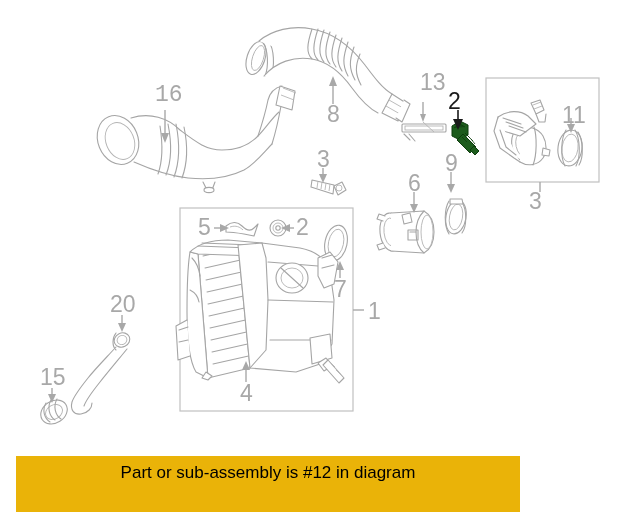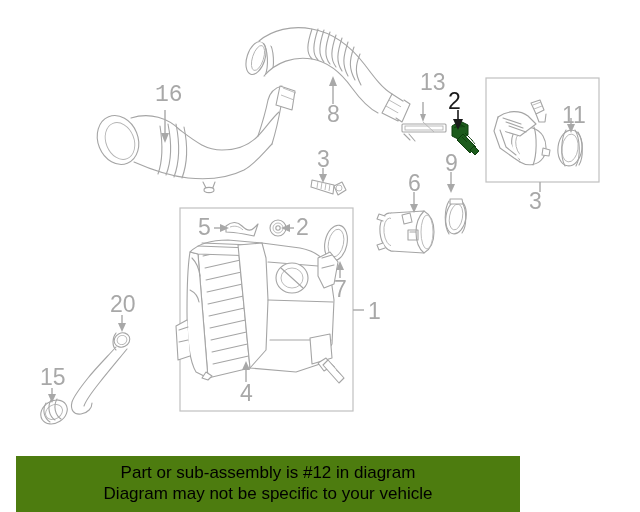--- a/index.html
+++ b/index.html
@@ -13,21 +13,21 @@
           overflow:visible;}
 
   
   .callout{position:absolute;color:#a8a8a8;font-size:23px;line-height:23px;
            font-family:"Liberation Sans",sans-serif;white-space:nowrap;
            user-select:none;}
   .callout.hilite{color:#1a1a1a;font-weight:400;}
 
   
   #banner{position:absolute;left:16px;top:456px;width:504px;height:56px;
-          background:#4d7c0f;color:#000000;text-align:center;
+          background:#eab308;color:#000000;text-align:center;
           font-family:"Liberation Sans",sans-serif;}
   #banner .bline{display:block;font-size:17px;line-height:21px;}
   #banner .bline.first{padding-top:6px;}
 </style>
 </head>
 <body>
 
 <div id="diagram-root">
 
   <svg class="art" viewBox="0 0 640 512">
@@ -404,16 +404,15 @@
   <div class="callout" style="left:529px;top:190px;">3</div>
   <div class="callout" style="left:562px;top:104px;">11</div>
   <div class="callout hilite" style="left:448px;top:90px;">2</div>
   <div class="callout" style="left:420px;top:71px;">13</div>
   <div class="callout" style="left:110px;top:293px;">20</div>
   <div class="callout" style="left:40px;top:366px;text-align:right;">15</div>
   <div class="callout" style="left:155px;top:84px;font-family:Liberation Mono, monospace;">16</div>
 
   <div id="banner">
     <span class="bline first">Part or sub-assembly is #12 in diagram</span>
-    <span class="bline">Diagram may not be specific to your vehicle</span>
   </div>
 
 </div>
 
 </body></html>

